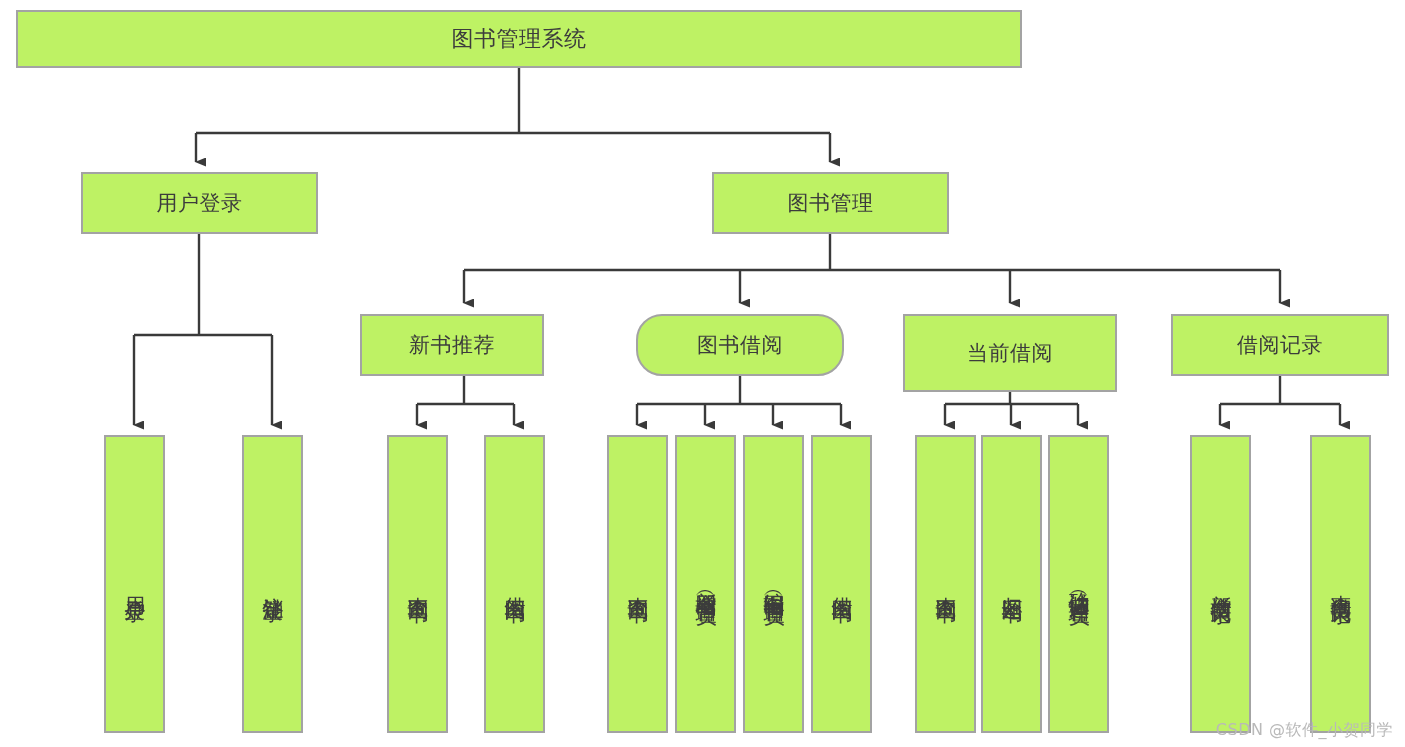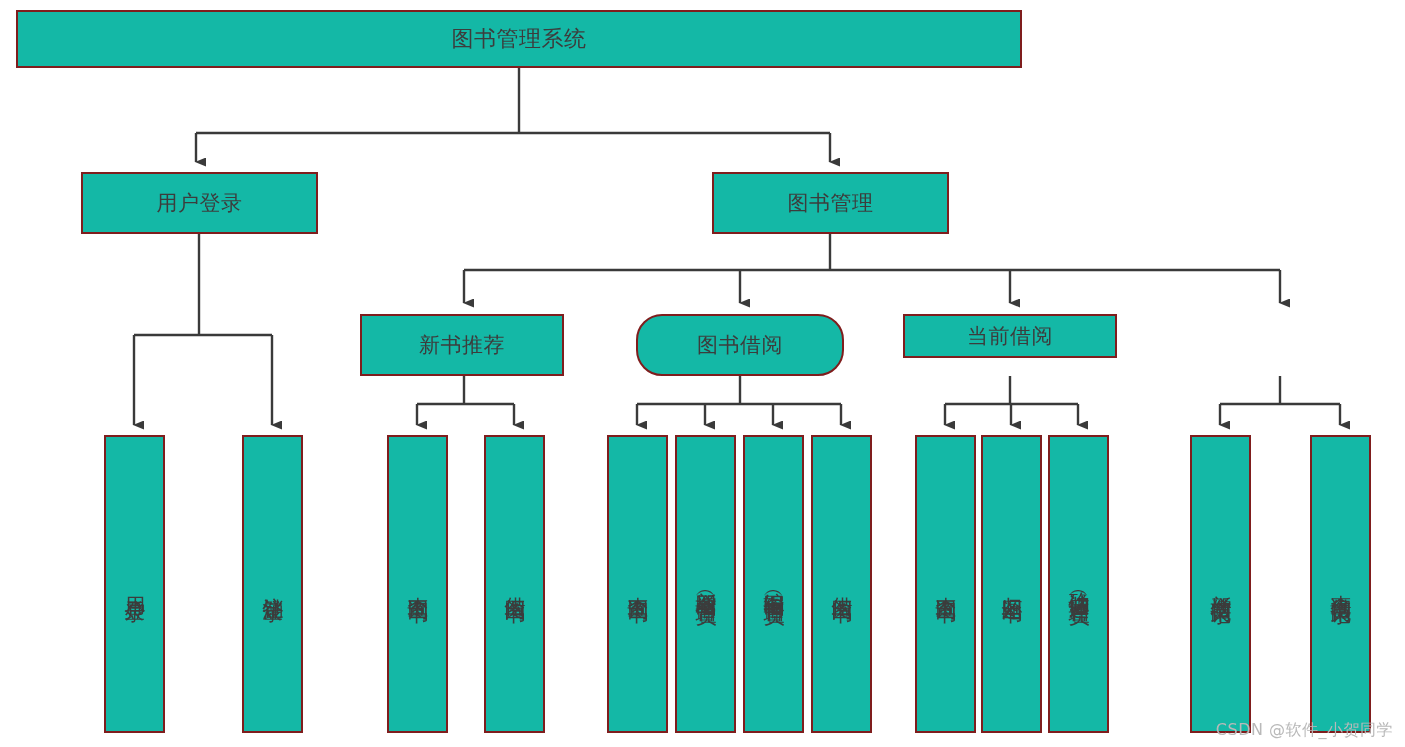--- a/index.html
+++ b/index.html
@@ -22,22 +22,22 @@
     position: absolute;
     left: 0;
     top: 0;
     width: 1405px;
     height: 747px;
     pointer-events: none;
   }
   .node {
     position: absolute;
     box-sizing: border-box;
-    background: #14b8a6;
-    border: 2px solid #7f1d1d;
+    background: #bef264;
+    border: 2px solid #a3a3a3;
     display: flex;
     align-items: center;
     justify-content: center;
     z-index: 2;
   }
   .node-label {
     color: #3c3c3c;
     font-size: 21px;
     line-height: 1.25;
     letter-spacing: 0.5px;
@@ -129,28 +129,31 @@
     <span class="node-label">图书管理系统</span>
   </div>
 
   <div class="node" style="left:81px; top:172px; width:237px; height:62px;">
     <span class="node-label">用户登录</span>
   </div>
   <div class="node" style="left:712px; top:172px; width:237px; height:62px;align-items:center;">
     <span class="node-label">图书管理</span>
   </div>
 
-  <div class="node" style="left:360px; top:314px; width:204px; height:62px;">
+  <div class="node" style="left:360px; top:314px; width:184px; height:62px;">
     <span class="node-label">新书推荐</span>
   </div>
   <div class="node" style="left:636px; top:314px; width:208px; height:62px;border-radius:26px;">
     <span class="node-label">图书借阅</span>
   </div>
-  <div class="node" style="left:903px; top:314px; width:214px; height:44px;font-family:Liberation Serif, serif;">
+  <div class="node" style="left:903px; top:314px; width:214px; height:78px;font-family:Liberation Serif, serif;">
     <span class="node-label">当前借阅</span>
+  </div>
+  <div class="node" style="left:1171px; top:314px; width:218px; height:62px;">
+    <span class="node-label">借阅记录</span>
   </div>
 
   <div class="node vertical" style="left:104px; top:435px; width:61px; height:298px;">
     <span class="node-label">用户登录</span>
   </div>
   <div class="node vertical" style="left:242px; top:435px; width:61px; height:298px;">
     <span class="node-label">注销登录</span>
   </div>
 
   <div class="node vertical" style="left:387px; top:435px; width:61px; height:298px;">

